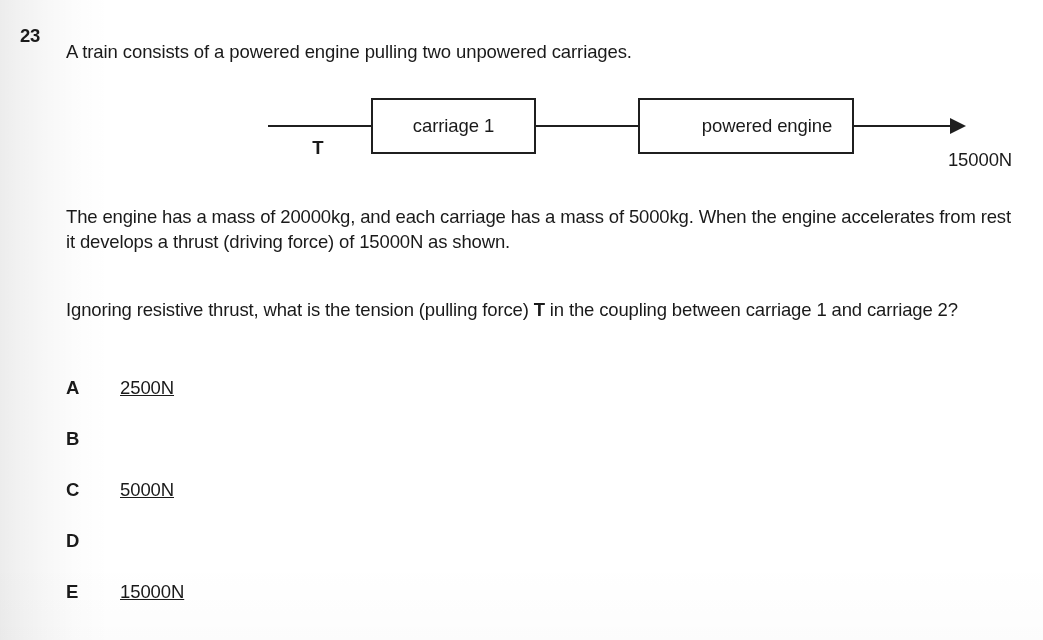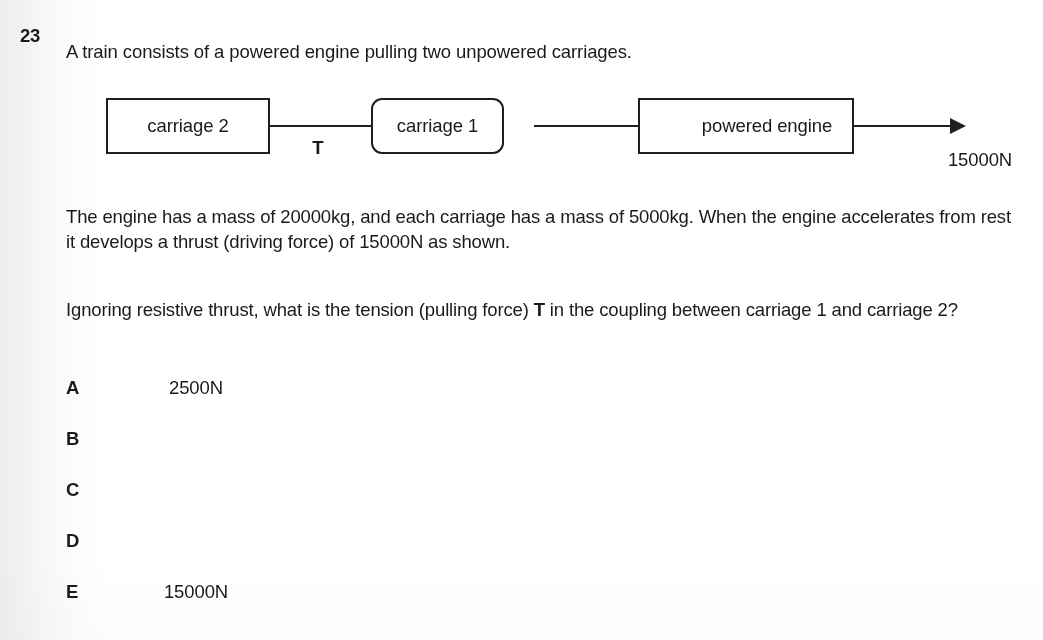--- a/index.html
+++ b/index.html
@@ -76,21 +76,21 @@
     height: 56px;
     top: 13px;
     display: flex;
     align-items: center;
     justify-content: center;
     font-size: 18.5px;
     color: #1a1a1a;
     letter-spacing: -0.1px;
   }
   .box-carriage2 { left: 106px; width: 164px; }
-  .box-carriage1 { left: 371px; width: 133px; border-radius: 11px; }
+  .box-carriage1 { left: 371px; width: 165px; }
   .box-engine    { left: 638px; width: 216px; padding-left: 42px; }
 
   .coupling {
     position: absolute;
     height: 2px;
     background: #1f1f1f;
     top: 40px;
   }
   .coupling-a { left: 268px; width: 105px; }
   .coupling-b { left: 534px; width: 106px; }
@@ -163,41 +163,39 @@
     top: 0;
     font-size: 18.5px;
     font-weight: bold;
     line-height: 24px;
   }
   .option-value {
     position: absolute;
     left: 120px;
     top: 0;
     width: 152px;
-    text-align: center;
+    text-align: left;
     font-size: 18.5px;
     line-height: 24px;
     letter-spacing: -0.1px;
+    text-decoration: underline;
   }
 </style>
 </head>
 <body>
 
 <div id="page">
 
   <div class="q-header">
     <div class="q-number">23</div>
     <div class="q-stem">A train consists of a powered engine pulling two unpowered carriages.</div>
   </div>
 
   <div class="diagram">
 
-    <div class="train-box box-carriage2">
-      <span>carriage 2</span>
-    </div>
 
     <div class="coupling coupling-a"></div>
 
     <div class="train-box box-carriage1">
       <span>carriage 1</span>
     </div>
 
     <div class="coupling coupling-b"></div>
 
     <div class="train-box box-engine">
@@ -224,20 +222,21 @@
       <span class="option-letter">A</span>
       <span class="option-value">2500N</span>
     </div>
 
     <div class="option-row">
       <span class="option-letter">B</span>
     </div>
 
     <div class="option-row">
       <span class="option-letter">C</span>
+      <span class="option-value">5000N</span>
     </div>
 
     <div class="option-row">
       <span class="option-letter">D</span>
     </div>
 
     <div class="option-row">
       <span class="option-letter">E</span>
       <span class="option-value">15000N</span>
     </div>

